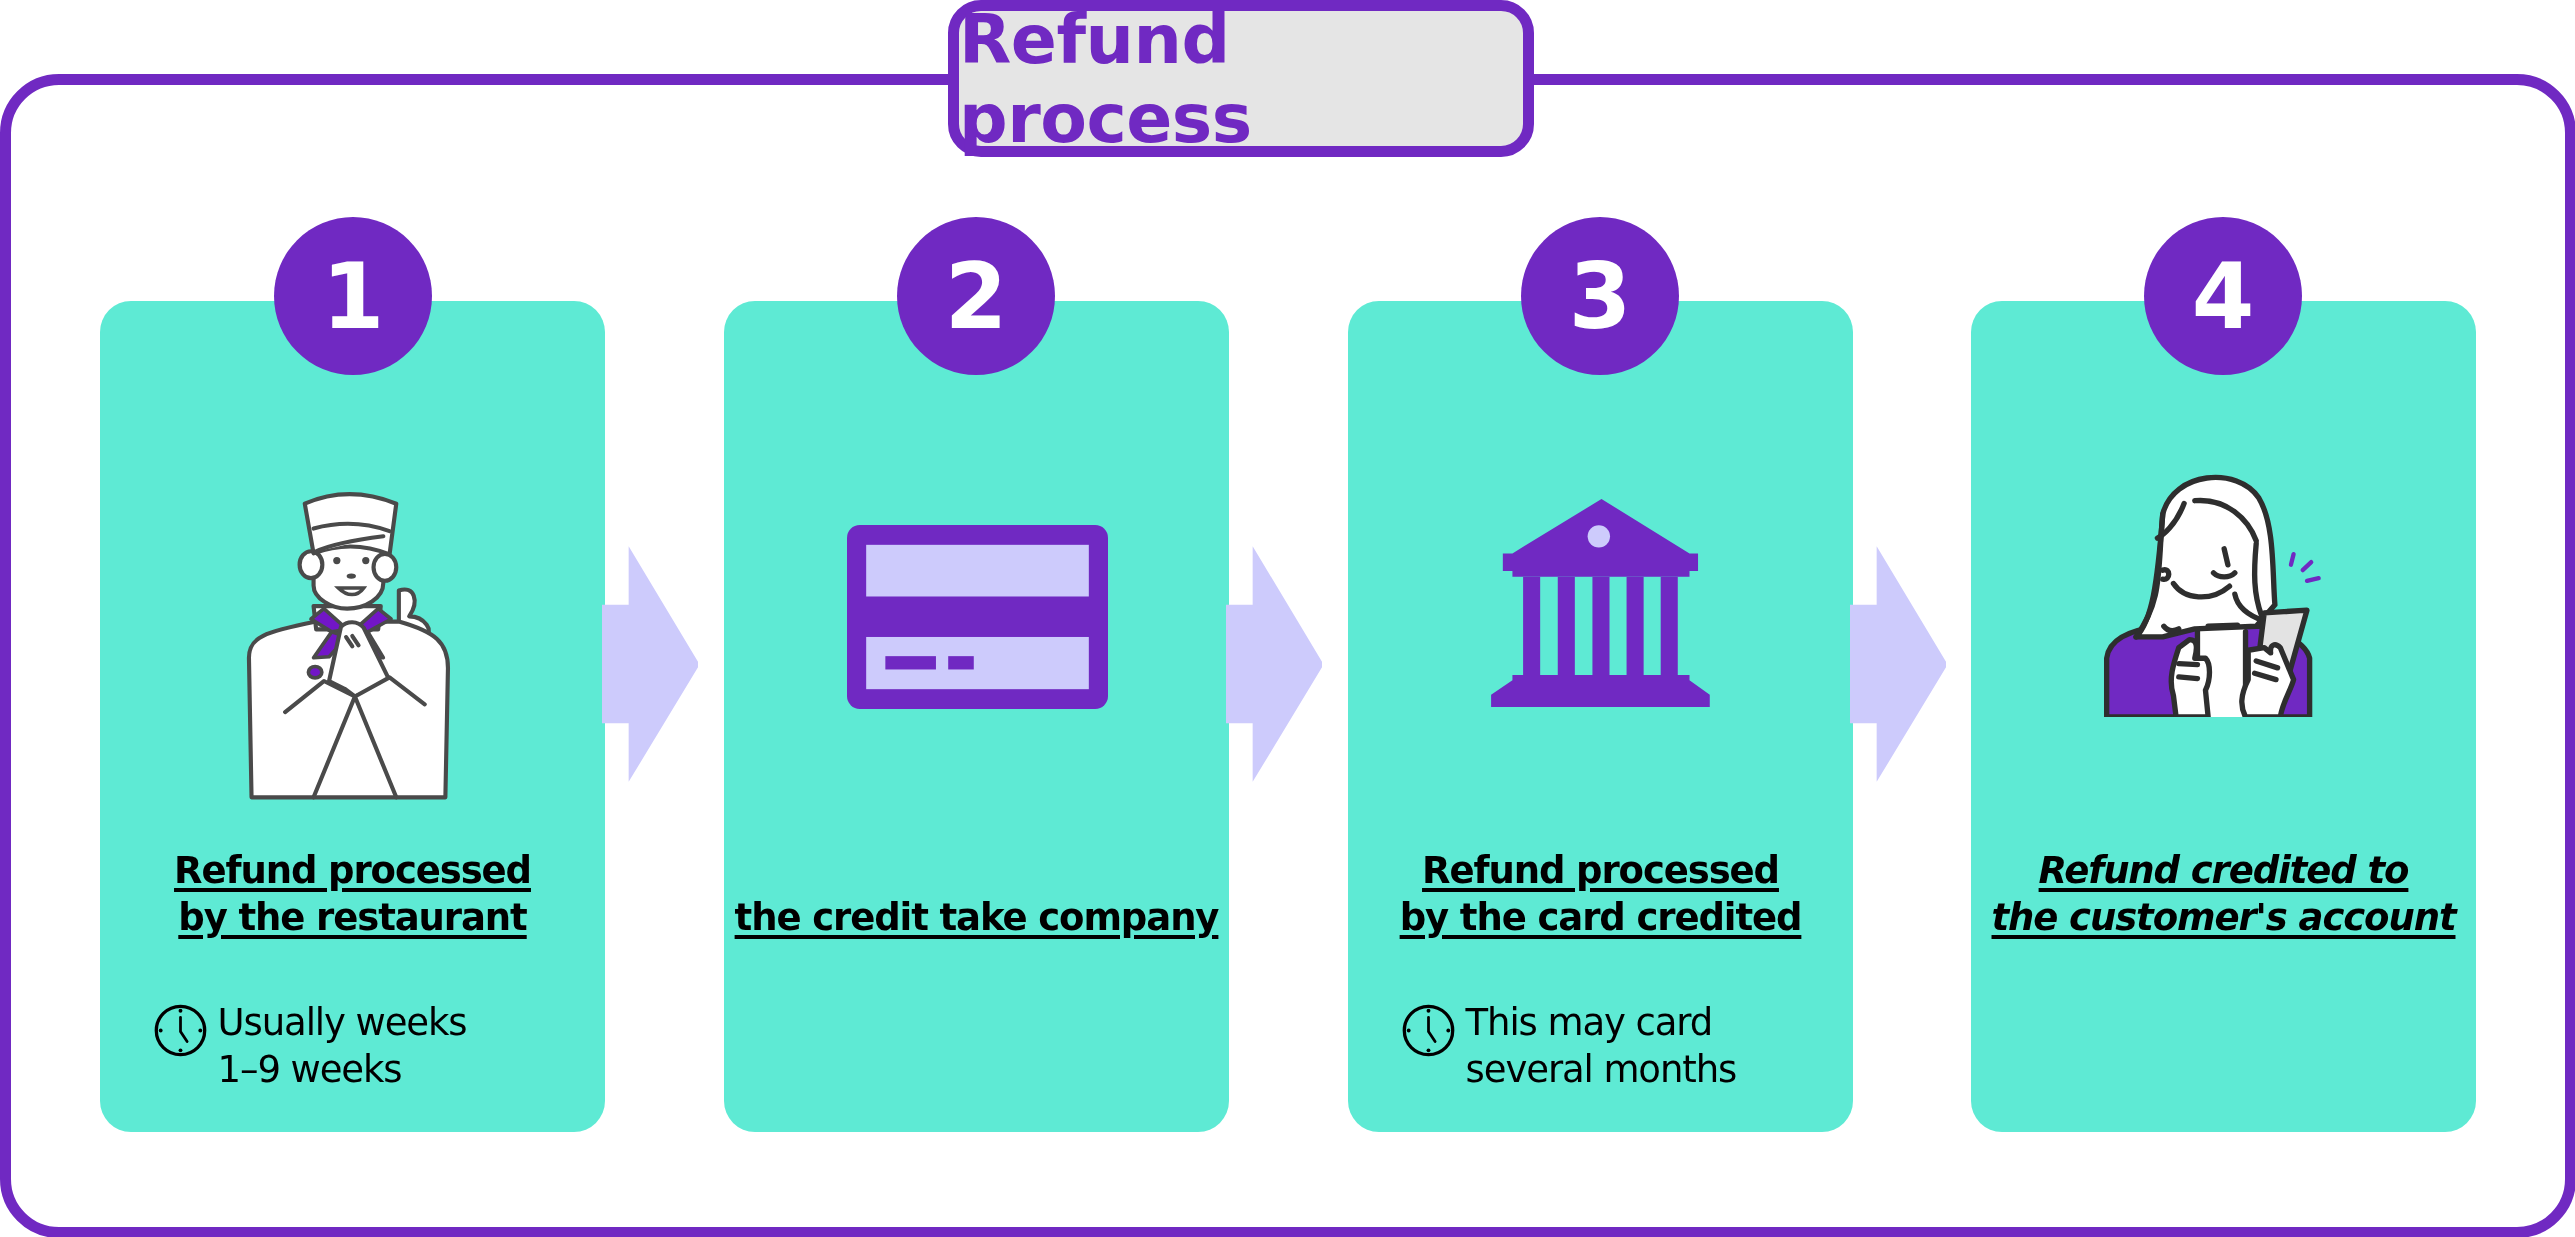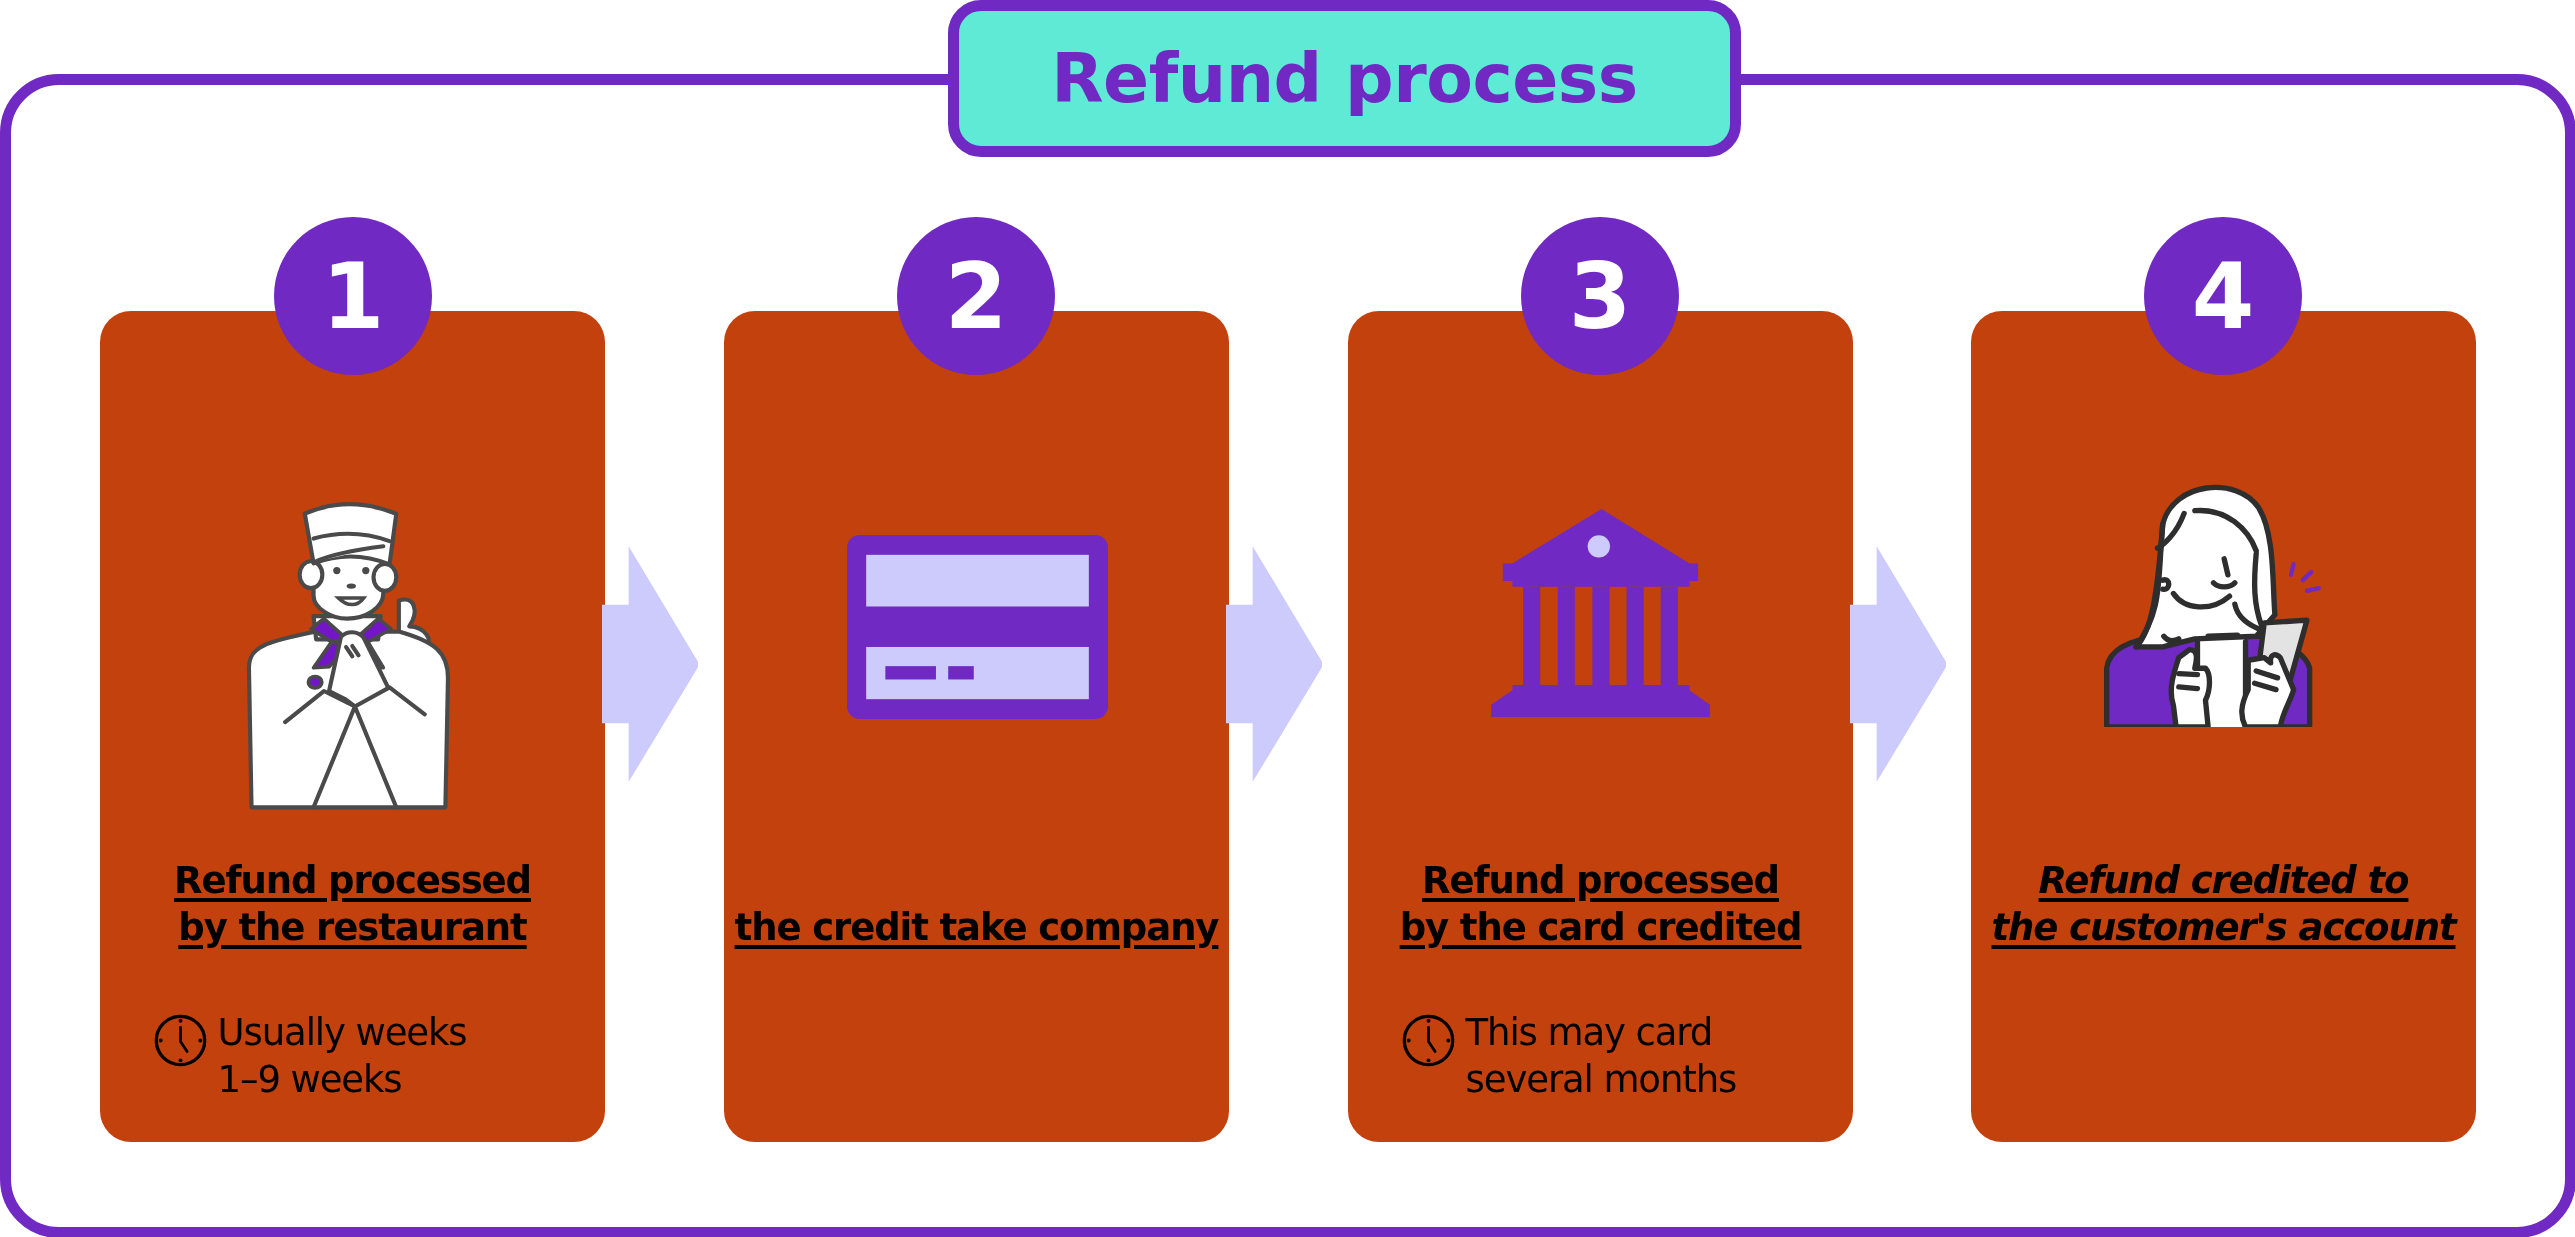--- a/index.html
+++ b/index.html
@@ -4,31 +4,31 @@
   <style>
     html, body { margin: 0; padding: 0; background: #ffffff; }
     body { width: 2576px; height: 1237px; position: relative; overflow: hidden;
            font-family: "Liberation Sans", "DejaVu Sans", sans-serif; }
     .frame {
       position: absolute; left: 0; top: 74px; width: 2576px; height: 1164px;
       box-sizing: border-box; border: 11.2px solid #7029c2; border-radius: 59px;
       background: #ffffff;
     }
     .title-box {
-      position: absolute; left: 948px; top: 0; width: 793px; height: 157px;
+      position: absolute; left: 948px; top: 0; width: 586px; height: 157px;
       box-sizing: border-box; border: 11.2px solid #7029c2; border-radius: 33px;
-      background: #5eead4; display: flex; align-items: center; justify-content: center;
+      background: #e5e5e5; display: flex; align-items: center; justify-content: center;
     }
     .title-text {
       color: #7029c2; font-weight: bold; font-size: 68px; letter-spacing: -0.5px;
       font-family: "DejaVu Sans", sans-serif;
     }
     .card {
-      position: absolute; top: 311px; width: 505px; height: 831px;
-      background: #c2410c; border-radius: 31px;
+      position: absolute; top: 301px; width: 505px; height: 831px;
+      background: #5eead4; border-radius: 31px;
     }
     .badge {
       position: absolute; top: 217px; width: 158px; height: 158px; border-radius: 50%;
       background: #7029c2; display: flex; align-items: center; justify-content: center;
       color: #ffffff; font-weight: bold; font-size: 90px;
       font-family: "DejaVu Sans", sans-serif;
     }
     .arrow { position: absolute; top: 546px; width: 96px; height: 236px; }
     .illus { position: absolute; }
     .step-title {

